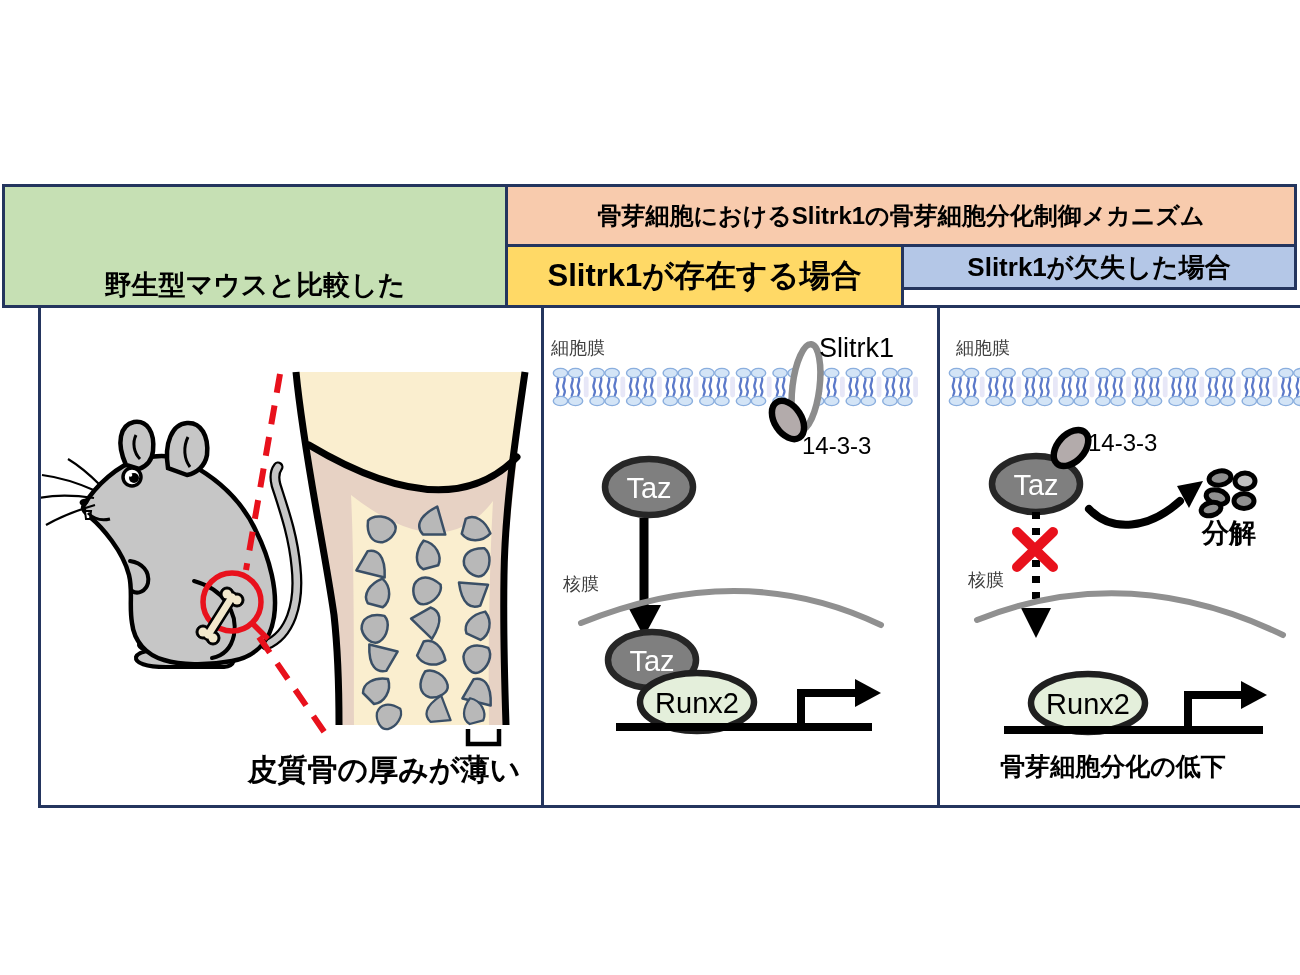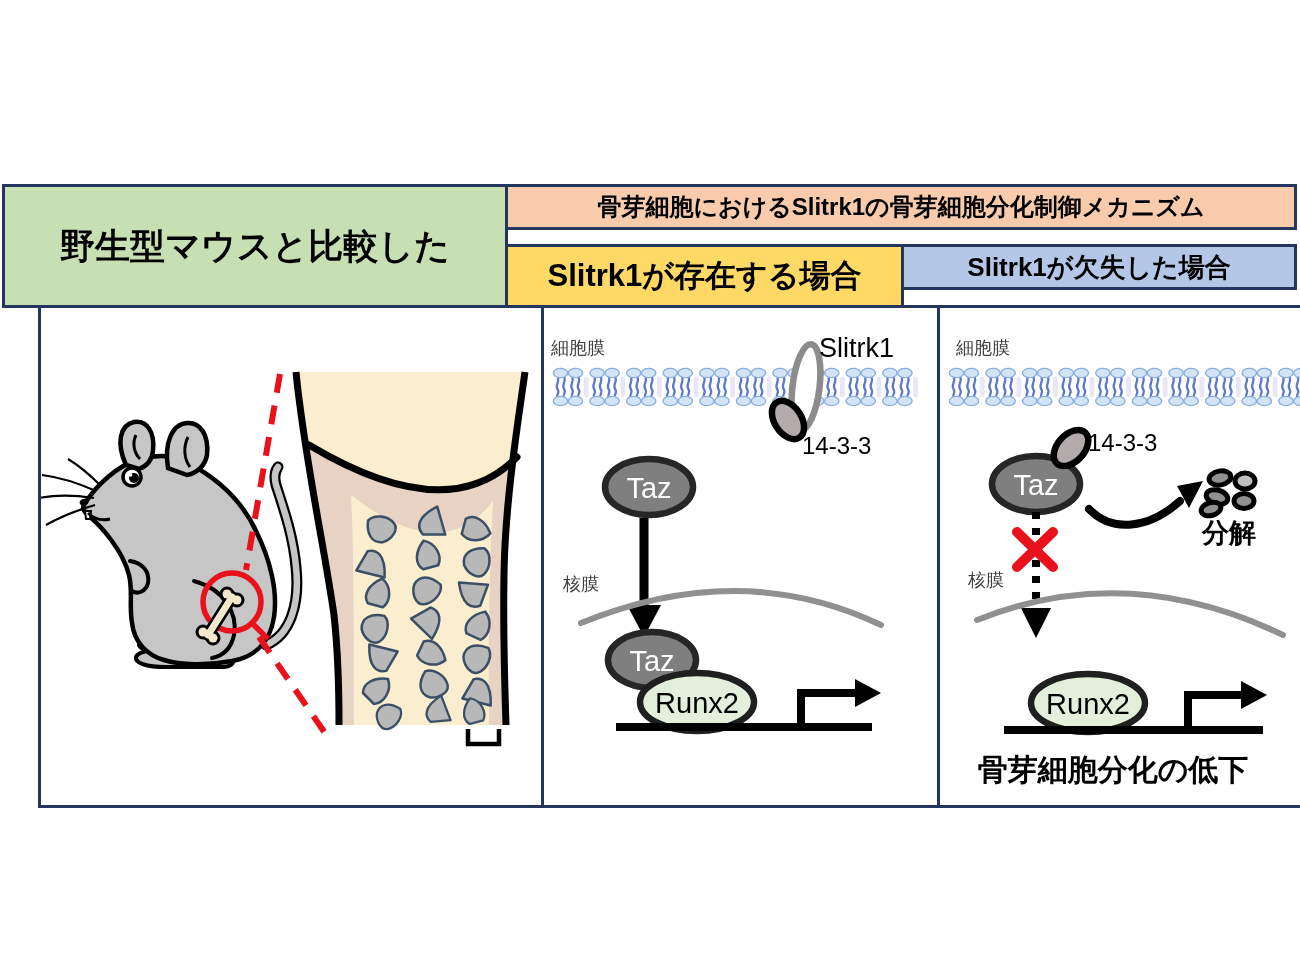--- a/index.html
+++ b/index.html
@@ -12,32 +12,32 @@
     --mouse-fill:#c6c6c6; --membrane-head:#d3e4f6; --membrane-tail:#5b79c9;
     --membrane-gap:#e7e7f7;
   }
   html,body{margin:0;padding:0;background:#fff;}
   body{width:1300px;height:975px;position:relative;overflow:hidden;
        font-family:"Liberation Sans","DejaVu Sans",sans-serif;color:#000;}
   .cell{position:absolute;box-sizing:border-box;border:3px solid var(--panel-border);
         display:flex;align-items:center;justify-content:center;text-align:center;}
   .hdr{font-weight:bold;}
   .hdr-green{left:2px;top:184px;width:506px;height:124px;background:var(--phenotype-header-bg);
-             font-size:35px;line-height:40px;flex-direction:column;}
-  .hdr-orange{left:505px;top:184px;width:792px;height:46px;background:var(--mechanism-header-bg);font-size:24px;}
+             font-size:27px;line-height:40px;flex-direction:row;align-items:flex-end;}
+  .hdr-orange{left:505px;top:184px;width:792px;height:63px;background:var(--mechanism-header-bg);font-size:24px;}
   .hdr-yellow{left:505px;top:244px;width:399px;height:64px;background:var(--present-header-bg);font-size:31px;}
   .hdr-blue{left:901px;top:244px;width:396px;height:46px;background:var(--absent-header-bg);font-size:26px;}
   .panel{background:#fff;display:block;margin-left:36px;}
   .panel-left{left:2px;top:305px;width:506px;height:503px;}
   .panel-mid{left:505px;top:305px;width:399px;height:503px;}
   .panel-right{left:901px;top:305px;width:396px;height:503px;}
   .panel svg{position:absolute;left:0;top:0;}
   .caption{position:absolute;font-weight:bold;text-align:center;}
   .caption-left{left:183px;top:442px;width:320px;font-size:30px;}
-  .caption-right{left:23px;top:442px;width:300px;font-size:30px;}
+  .caption-right{left:23px;top:442px;width:300px;font-size:25px;}
   svg text{font-family:"Liberation Sans","DejaVu Sans",sans-serif;}
   .lbl-small{font-size:18px;fill:#404040;}
   .lbl-mol{font-size:27px;fill:#000;}
   .lbl-mol-sm{font-size:24px;fill:#000;}
   .lbl-taz{font-size:29px;fill:#fff;}
   .lbl-runx{font-size:29px;fill:#000;}
   .lbl-bold{font-size:27px;font-weight:bold;fill:#000;}
   .defs-holder{position:absolute;width:0;height:0;overflow:hidden;}
 </style>
 </head>
@@ -146,20 +146,21 @@
         <g stroke="none" fill="#f2e8cc">
           <line x1="170" y1="330" x2="194" y2="292" stroke="#f2e8cc" stroke-width="7" stroke-linecap="round"></line>
           <circle cx="175" cy="333" r="4.5"></circle>
             <circle cx="165" cy="327" r="4.5"></circle>
           <circle cx="199" cy="295" r="4.5"></circle>
             <circle cx="189" cy="289" r="4.5"></circle>
         </g>
       </g>
     </g>
   </svg>
+  <div class="caption caption-left">皮質骨の厚みが薄い</div>
 </div>
 
 <div class="cell panel panel-mid">
   <svg width="393" height="497" viewBox="3 3 393 497">
     <text x="10" y="49" class="lbl-small">細胞膜</text>
     <g>
       <use href="#lipid" x="12" y="63"></use>
         <use href="#lipid" x="48.6" y="63"></use>
         <use href="#lipid" x="85.2" y="63"></use>
       <use href="#lipid" x="121.8" y="63"></use>

